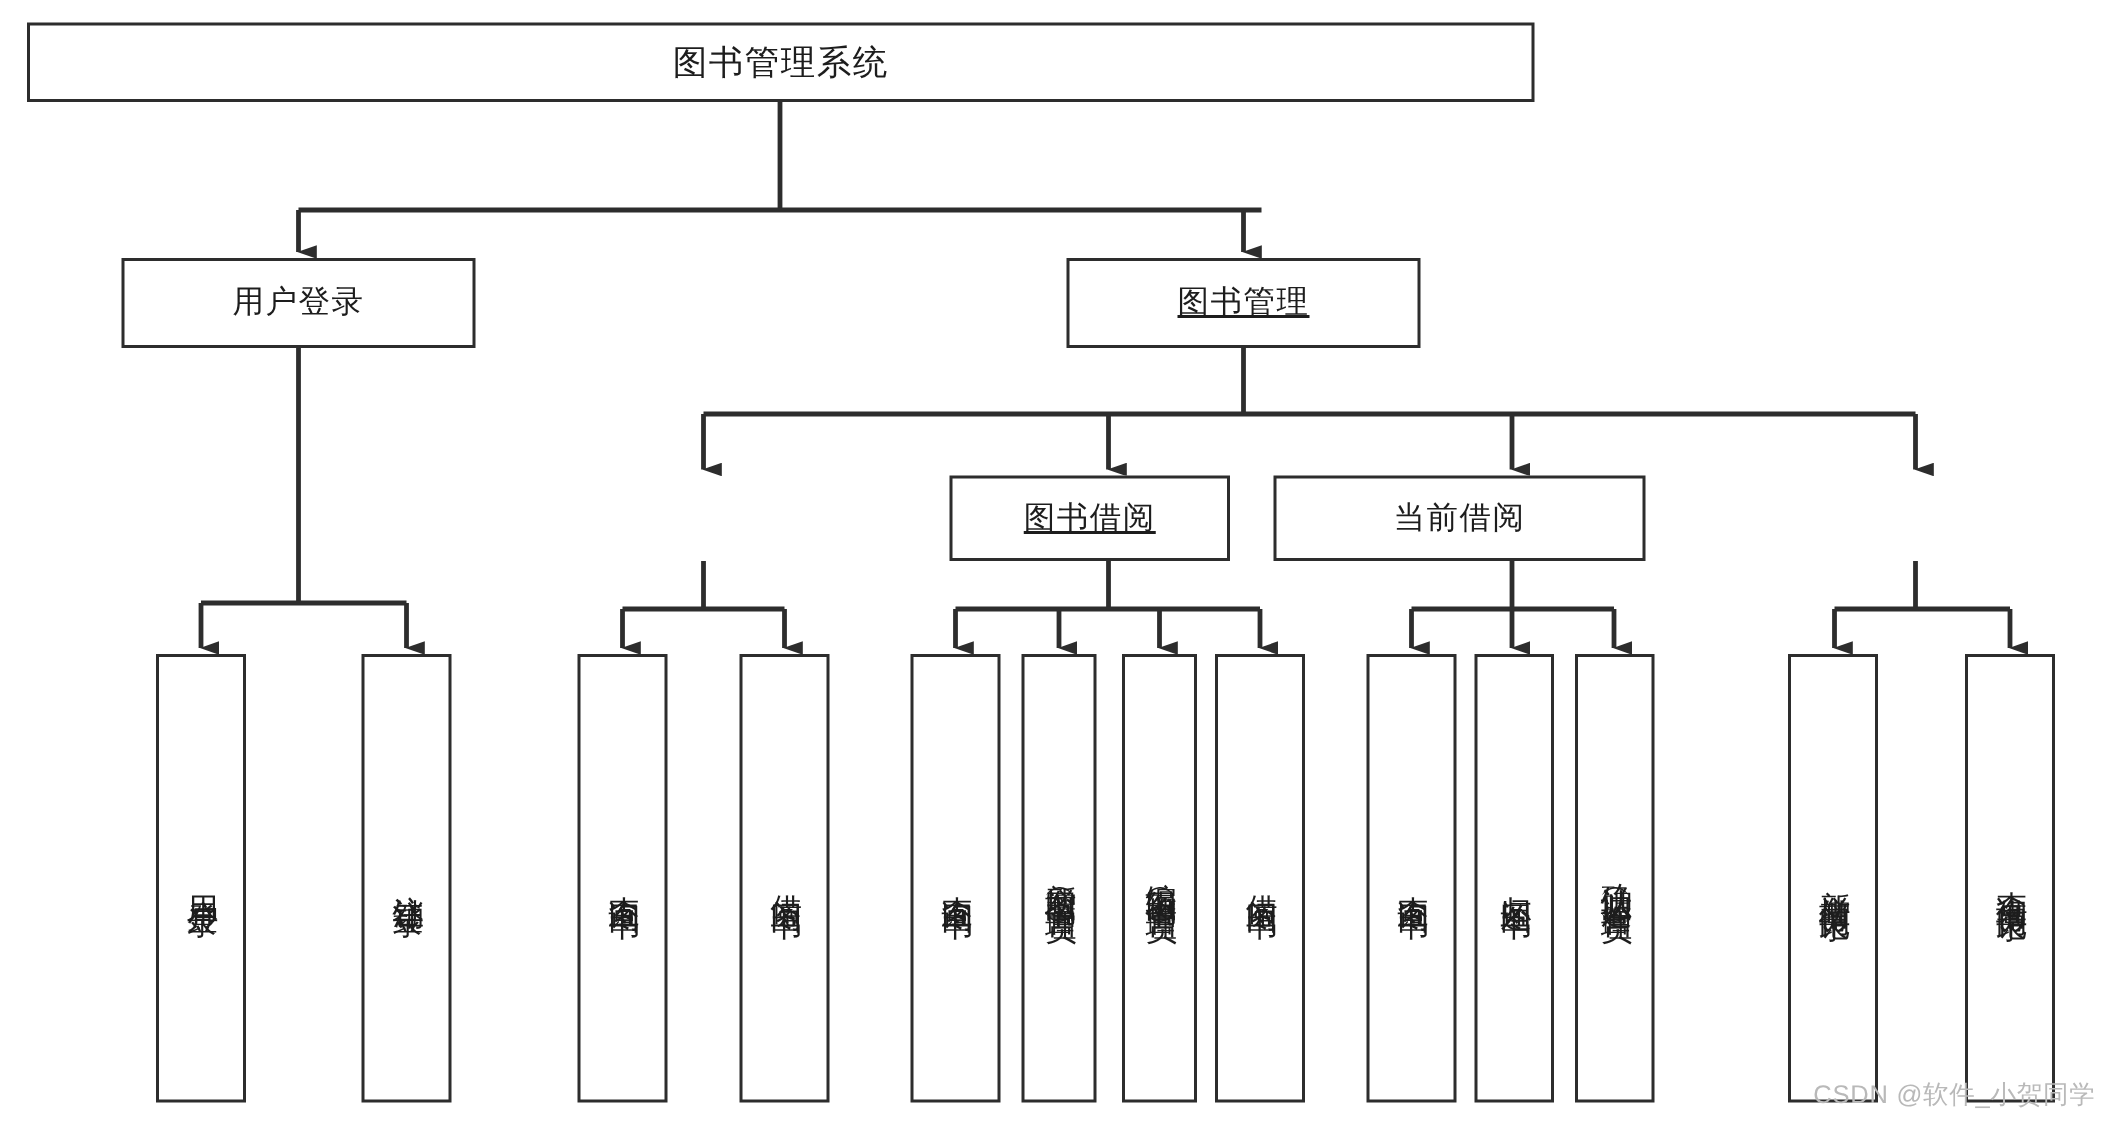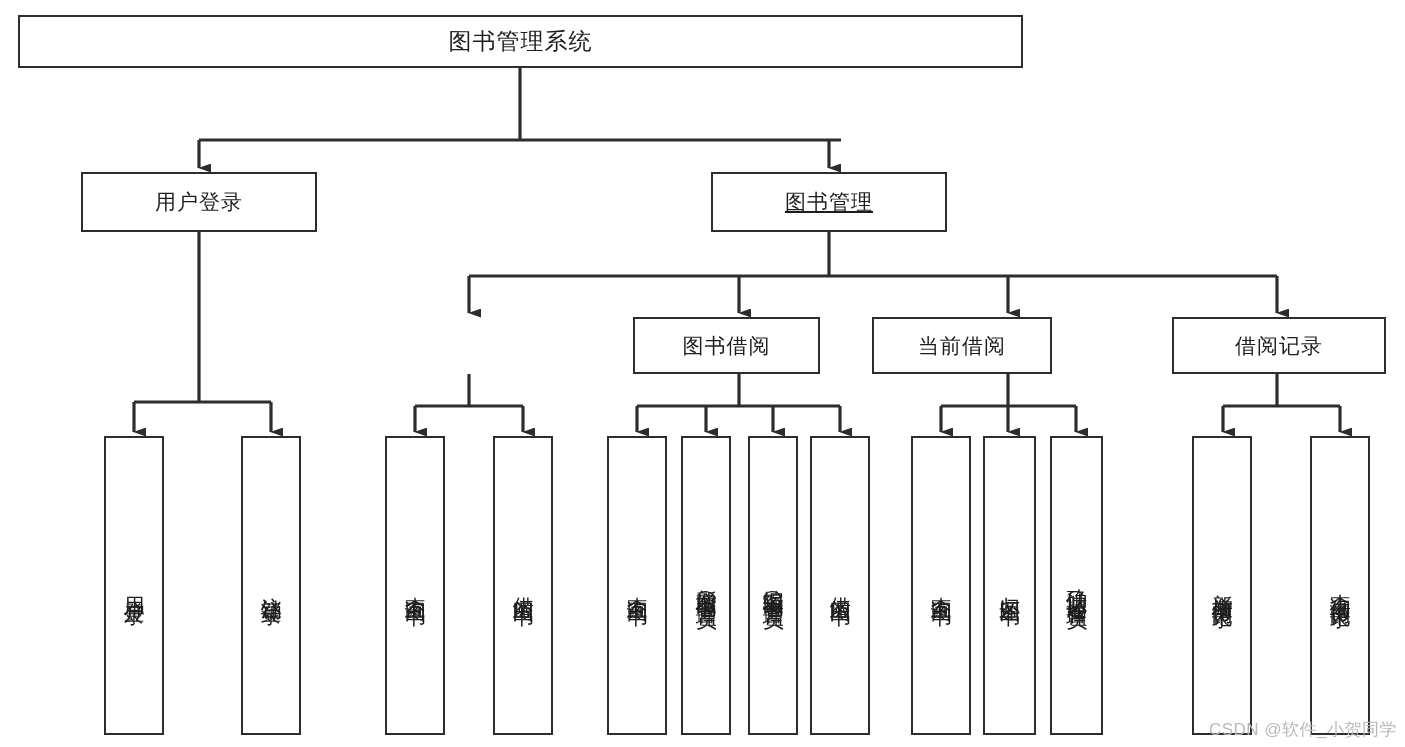--- a/index.html
+++ b/index.html
@@ -132,28 +132,25 @@
     <span>图书管理系统</span>
   </div>
 
   <div class="node h" style="left:81px; top:172px; width:236px; height:60px;">
     <span>用户登录</span>
   </div>
   <div class="node h" style="left:711px; top:172px; width:236px; height:60px;text-decoration:underline;">
     <span>图书管理</span>
   </div>
 
-  <div class="node h" style="left:633px; top:317px; width:187px; height:57px;">
+  <div class="node h" style="left:633px; top:317px; width:187px; height:57px;text-decoration:underline;">
     <span>图书借阅</span>
   </div>
-  <div class="node h" style="left:872px; top:317px; width:180px; height:57px;">
+  <div class="node h" style="left:849px; top:317px; width:248px; height:57px;">
     <span>当前借阅</span>
-  </div>
-  <div class="node h" style="left:1172px; top:317px; width:214px; height:57px;">
-    <span>借阅记录</span>
   </div>
 
   <div class="node v" style="left:104px; top:436px; width:60px; height:299px;">
     <span class="vtext">用户登录</span>
   </div>
   <div class="node v" style="left:241px; top:436px; width:60px; height:299px;">
     <span class="vtext">注销登录</span>
   </div>
 
   <div class="node v" style="left:385px; top:436px; width:60px; height:299px;">

